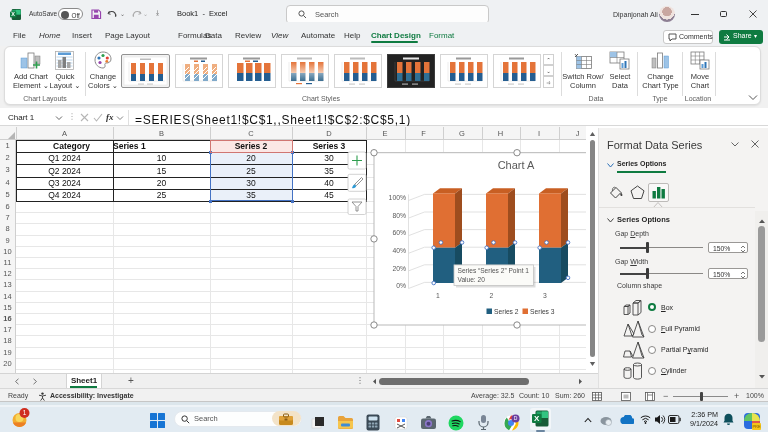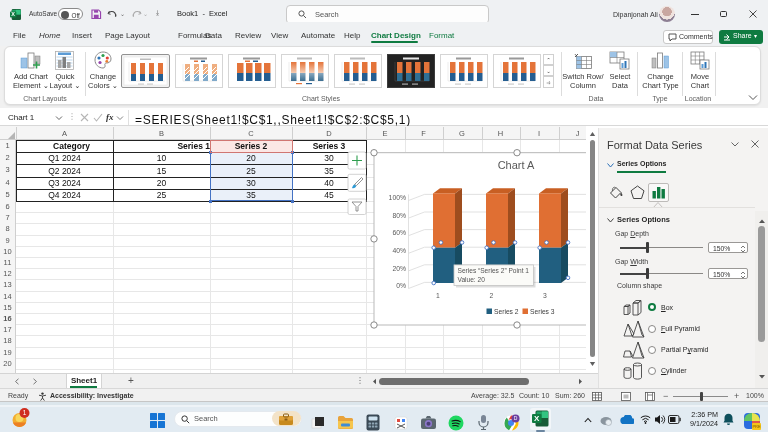--- a/index.html
+++ b/index.html
@@ -66,21 +66,21 @@
 
 <div class="abs" style="left:0;top:22px;width:768px;height:25px;background:#eff1f3;"></div>
 <div id="tabs" style="position:absolute;left:0;top:30.5px;width:768px;height:17px;font-size:8px;color:#333;">
   <span class="abs" style="left:13px;">File</span>
   <span class="abs" style="left:39px;font-style:italic;">Home</span>
   <span class="abs" style="left:72px;">Insert</span>
   <span class="abs" style="left:105px;">Page Layout</span>
   <span class="abs" style="left:178px;">Formulas</span>
   <span class="abs" style="left:205px;">Data</span>
   <span class="abs" style="left:235px;">Review</span>
-  <span class="abs" style="left:271px;">View</span>
+  <span class="abs" style="left:271px;font-style:italic;">View</span>
   <span class="abs" style="left:301px;">Automate</span>
   <span class="abs" style="left:344px;">Help</span>
   <span class="abs" style="left:371px;color:#0f7b41;font-weight:bold;">Chart Design</span>
   <div class="abs" style="left:371px;top:10.5px;width:47px;height:2px;background:#0f7b41;border-radius:1px;"></div>
   <span class="abs" style="left:429px;color:#0f7b41;">Format</span>
 
   <div class="abs" style="left:663px;top:-1px;width:50px;height:14px;border:1px solid #c8c8c8;border-radius:3px;background:#fff;">
     <svg class="abs" style="left:4px;top:2.5px" width="9" height="9" viewBox="0 0 9 9">
         <path d="M1 1h7v5H4L2 8V6H1z" fill="none" stroke="#444" stroke-width="0.9"></path>
       </svg>
@@ -448,21 +448,21 @@
 <div class="abs" style="left:210px;top:140px;width:1px;height:61px;background:#222;"></div>
 <div class="abs" style="left:292px;top:140px;width:1px;height:61px;background:#222;"></div>
 <div class="abs" style="left:366px;top:140px;width:1px;height:61px;background:#222;"></div>
 <div class="abs" style="left:16px;top:140px;width:351px;height:1px;background:#222;"></div>
 <div class="abs" style="left:16px;top:152.2px;width:351px;height:1px;background:#222;"></div>
 <div class="abs" style="left:16px;top:164.4px;width:351px;height:1px;background:#222;"></div>
 <div class="abs" style="left:16px;top:176.6px;width:351px;height:1px;background:#222;"></div>
 <div class="abs" style="left:16px;top:188.8px;width:351px;height:1px;background:#222;"></div>
 <div class="abs" style="left:16px;top:201px;width:351px;height:1px;background:#222;"></div>
 <div class="abs" style="left:16px;top:141.2px;width:97px;text-align:center;font-size:8.5px;font-weight:bold;color:#111;margin-left:7px;">Category</div>
-<div class="abs" style="left:113px;top:141.2px;width:97px;text-align:right;font-size:8.5px;font-weight:bold;color:#111;padding-left:39px;">Series 1</div>
+<div class="abs" style="left:113px;top:141.2px;width:97px;text-align:left;font-size:8.5px;font-weight:bold;color:#111;">Series 1</div>
 <div class="abs" style="left:210px;top:141.2px;width:82px;text-align:center;font-size:8.5px;font-weight:bold;color:#111;">Series 2</div>
 <div class="abs" style="left:292px;top:141.2px;width:74px;text-align:center;font-size:8.5px;font-weight:bold;color:#111;">Series 3</div>
 <div class="abs" style="left:16px;top:153.4px;width:97px;text-align:center;font-size:8.5px;color:#111;">Q1 2024</div>
 <div class="abs" style="left:113px;top:153.4px;width:97px;text-align:center;font-size:8.5px;color:#111;">10</div>
 <div class="abs" style="left:210px;top:153.4px;width:82px;text-align:center;font-size:8.5px;color:#111;">20</div>
 <div class="abs" style="left:292px;top:153.4px;width:74px;text-align:center;font-size:8.5px;color:#111;">30</div>
 <div class="abs" style="left:16px;top:165.6px;width:97px;text-align:center;font-size:8.5px;color:#111;">Q2 2024</div>
 <div class="abs" style="left:113px;top:165.6px;width:97px;text-align:center;font-size:8.5px;color:#111;">15</div>
 <div class="abs" style="left:210px;top:165.6px;width:82px;text-align:center;font-size:8.5px;color:#111;">25</div>
 <div class="abs" style="left:292px;top:165.6px;width:74px;text-align:center;font-size:8.5px;color:#111;">35</div>

